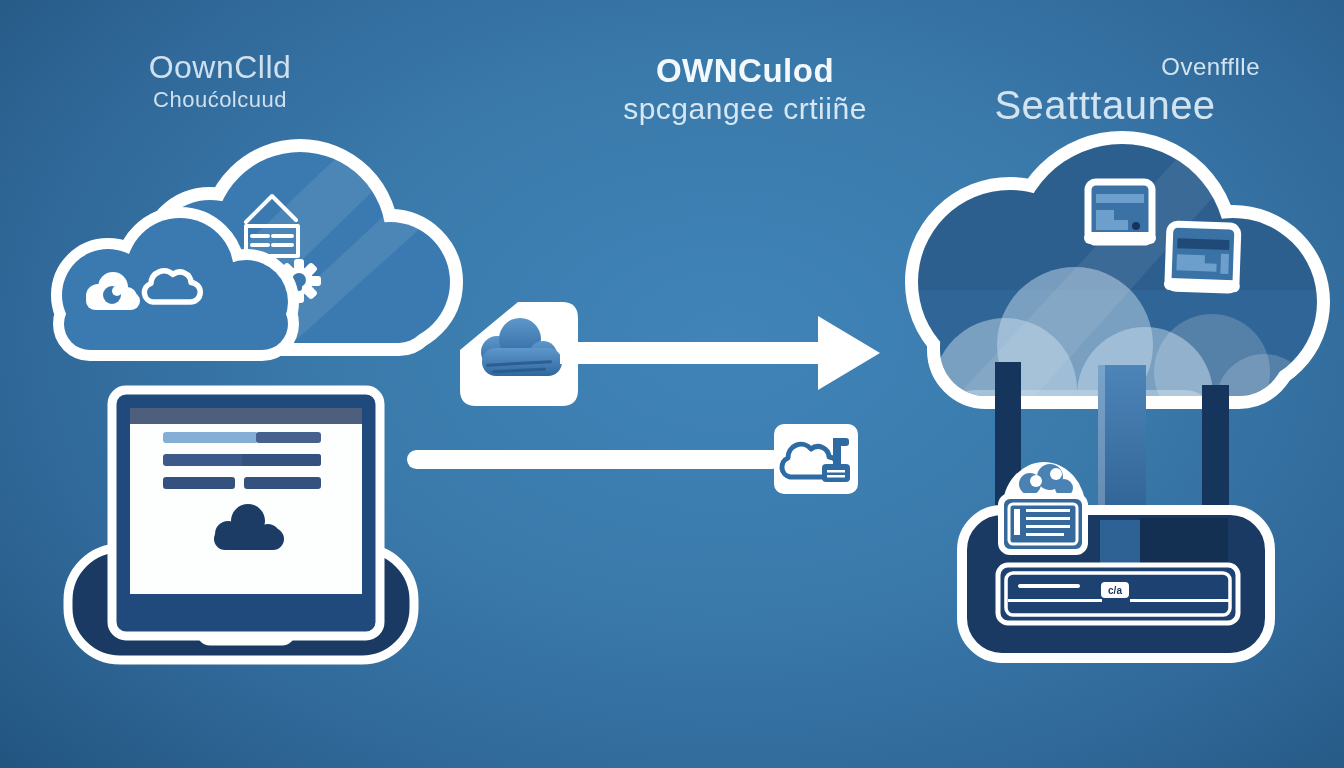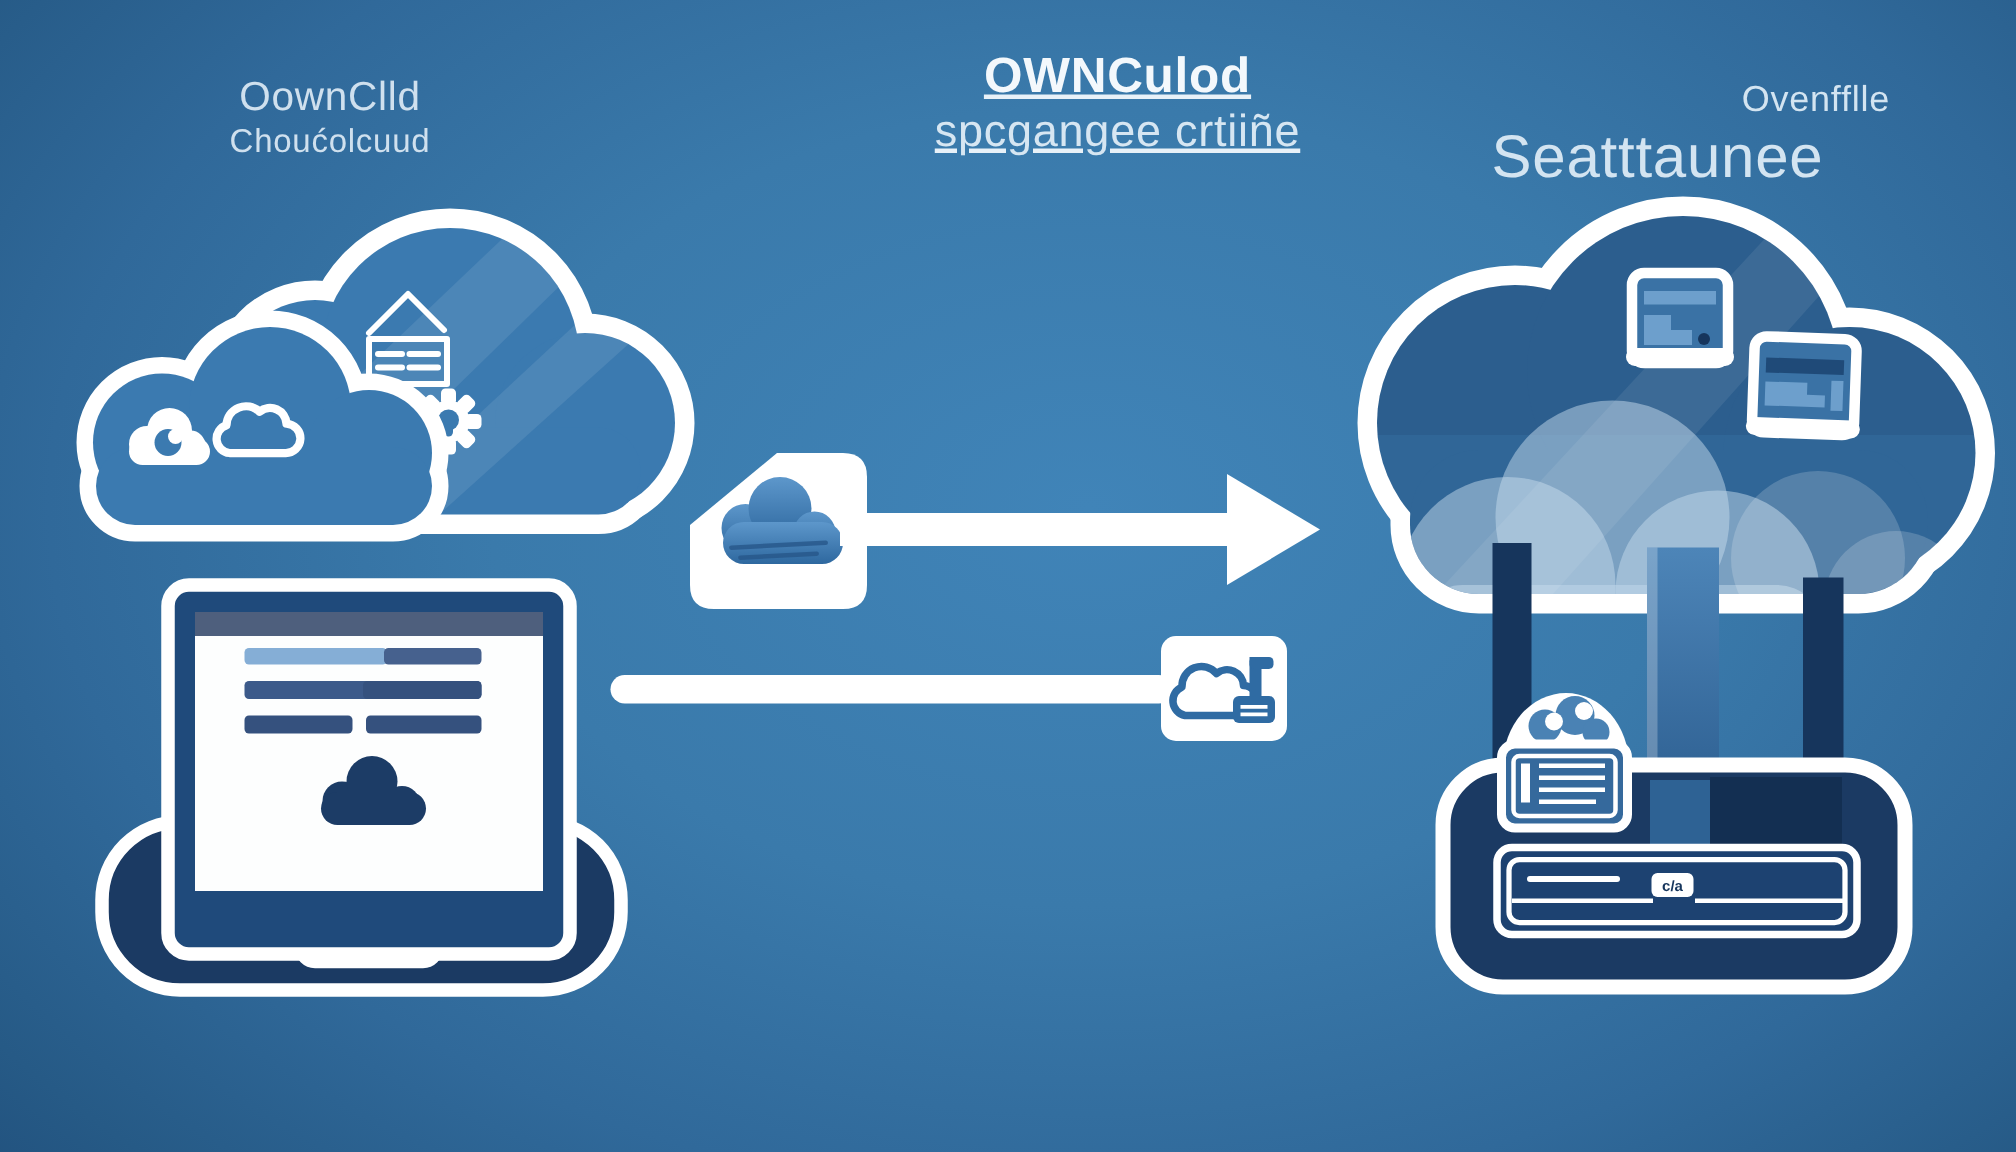--- a/index.html
+++ b/index.html
@@ -7,23 +7,23 @@
     position:relative;width:1344px;height:768px;overflow:hidden;
     background:
       radial-gradient(1050px 700px at 54% 44%,
         #4084b8 0%, #3a7aab 38%, #30699a 66%, #265a86 86%, #1f4d7a 100%);
     font-family:"Liberation Sans", sans-serif;
   }
   .label{position:absolute;text-align:center;line-height:1.22;letter-spacing:.5px;}
   .label .l1{display:block;}
   .label .l2{display:block;}
   .label-left{left:80px;top:48px;width:280px;color:#cfe0ee;}
-  .label-left .l1{font-size:27px;}
+  .label-left .l1{font-size:32px;}
   .label-left .l2{font-size:22px;}
-  .label-center{left:590px;top:30px;width:310px;color:#e8f1f8;text-decoration:underline;}
+  .label-center{left:590px;top:51px;width:310px;color:#e8f1f8;}
   .label-center .l1{font-size:33px;font-weight:bold;color:#f3f8fc;}
   .label-center .l2{font-size:30px;color:#d6e6f2;}
   .label-right{left:950px;top:52px;width:310px;color:#d3e4f1;}
   .label-right .l1{font-size:24px;text-align:right;}
   .label-right .l2{font-size:40px;}
   svg{position:absolute;left:0;top:0;}
 </style>
 </head>
 <body>
 

